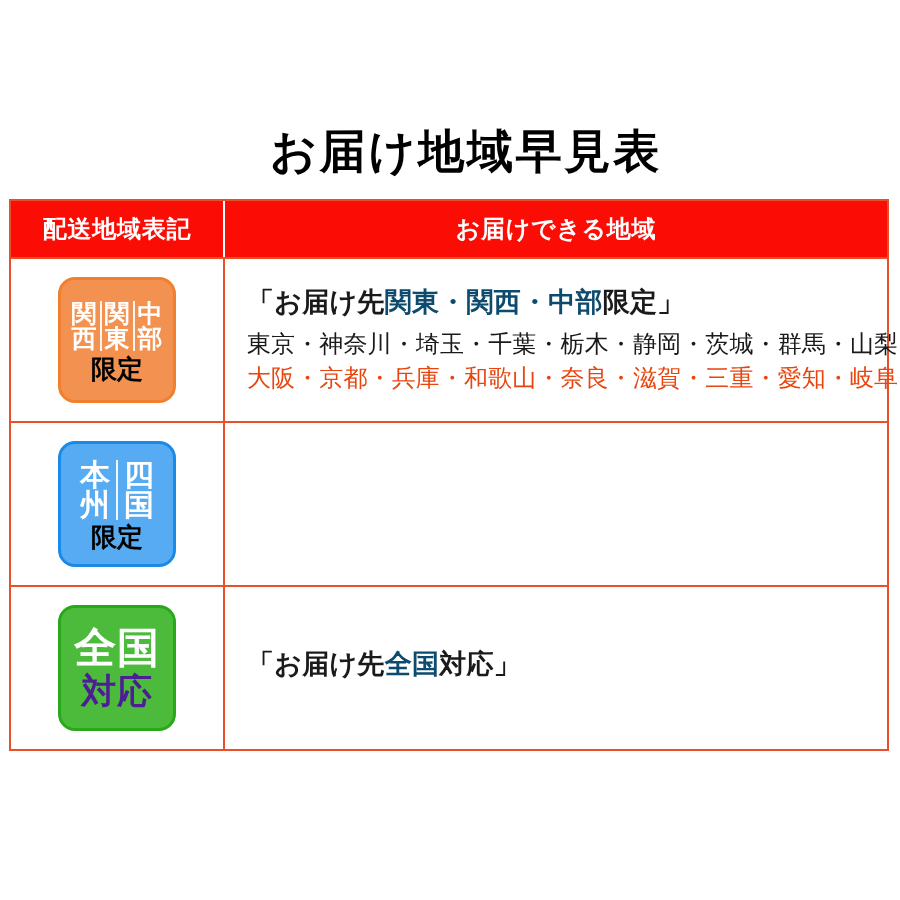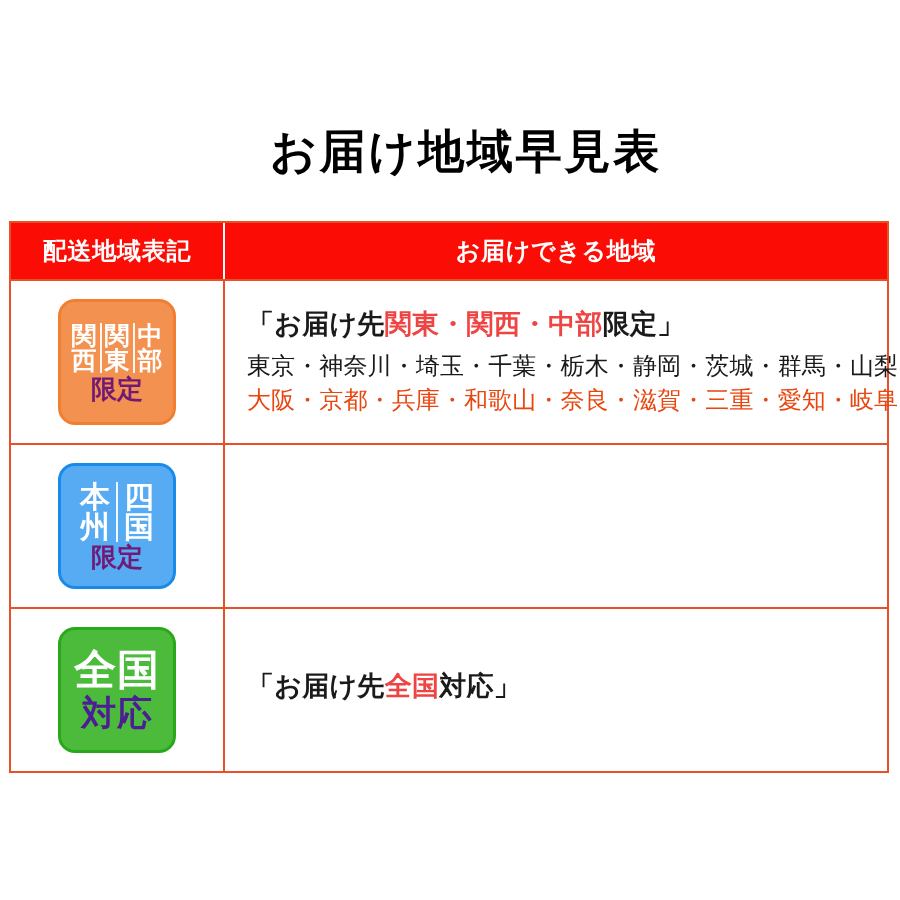--- a/index.html
+++ b/index.html
@@ -34,21 +34,21 @@
     letter-spacing: 0.06em;
     color: #000000;
     line-height: 1.1;
     white-space: nowrap;
   }
 
   
   .table {
     position: absolute;
     left: 9px;
-    top: 221px;
+    top: 199px;
     width: 880px;
     box-sizing: border-box;
     border: 2px solid #E8502A;
     border-collapse: collapse;
   }
 
   .row {
     display: flex;
     align-items: stretch;
     box-sizing: border-box;
@@ -167,26 +167,25 @@
     font-size: 30px;
     padding: 0 6px;
   }
   .badge-blue .badge-col + .badge-col {
     border-right: 2px solid rgba(255,255,255,0.92);
   }
 
   .badge-col span { display: block; }
 
   .badge-bottom {
-    color: #701a75;
+    color: #000000;
     font-weight: bold;
     line-height: 1.0;
     margin-top: 4px;
     white-space: nowrap;
-    font-family: Liberation Mono, monospace;
   }
   .badge-orange .badge-bottom { font-size: 26px; margin-top: 5px; }
   .badge-blue  .badge-bottom { font-size: 26px; margin-top: 4px; }
 
   
   .badge-green .badge-inner { padding-top: 0; }
   .badge-stack-top {
     color: #ffffff;
     font-weight: bold;
     font-size: 42px;
@@ -208,21 +207,21 @@
   .headline {
     font-size: 27px;
     font-weight: bold;
     color: #1a1a1a;
     line-height: 1.25;
     letter-spacing: 0.01em;
     white-space: nowrap;
     margin-bottom: 9px;
   }
   .headline .hl {
-    color: #ef4444;
+    color: #0c4a6e;
   }
 
   .detail {
     font-size: 24px;
     color: #1a1a1a;
     line-height: 1.42;
     letter-spacing: 0.005em;
     white-space: nowrap;
   }
   .detail.accent {

